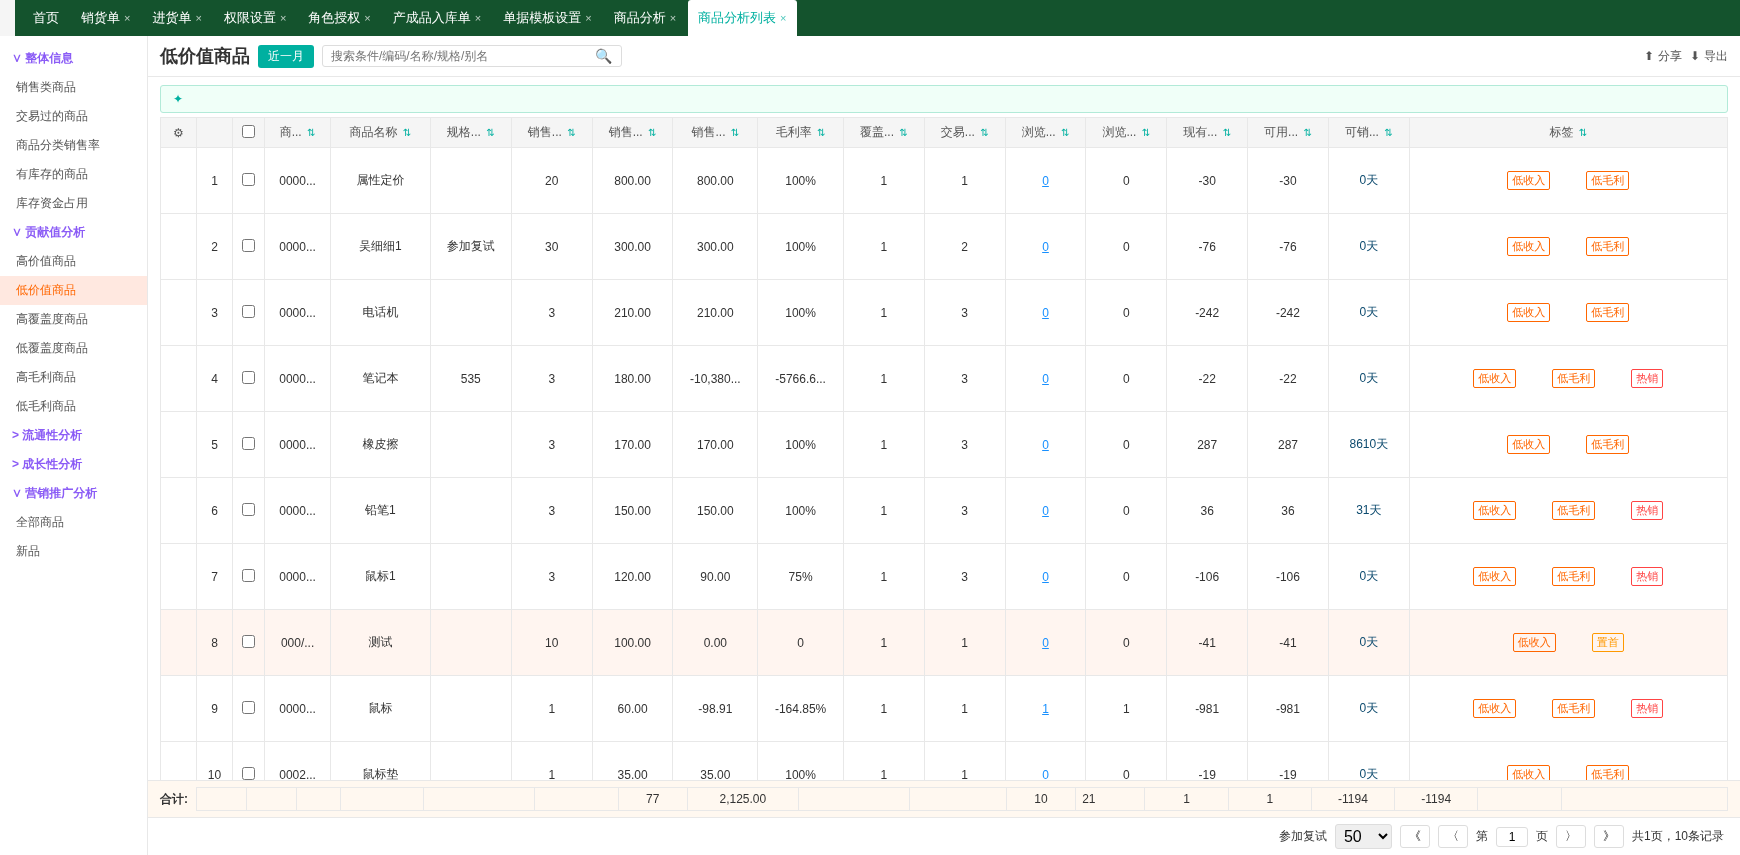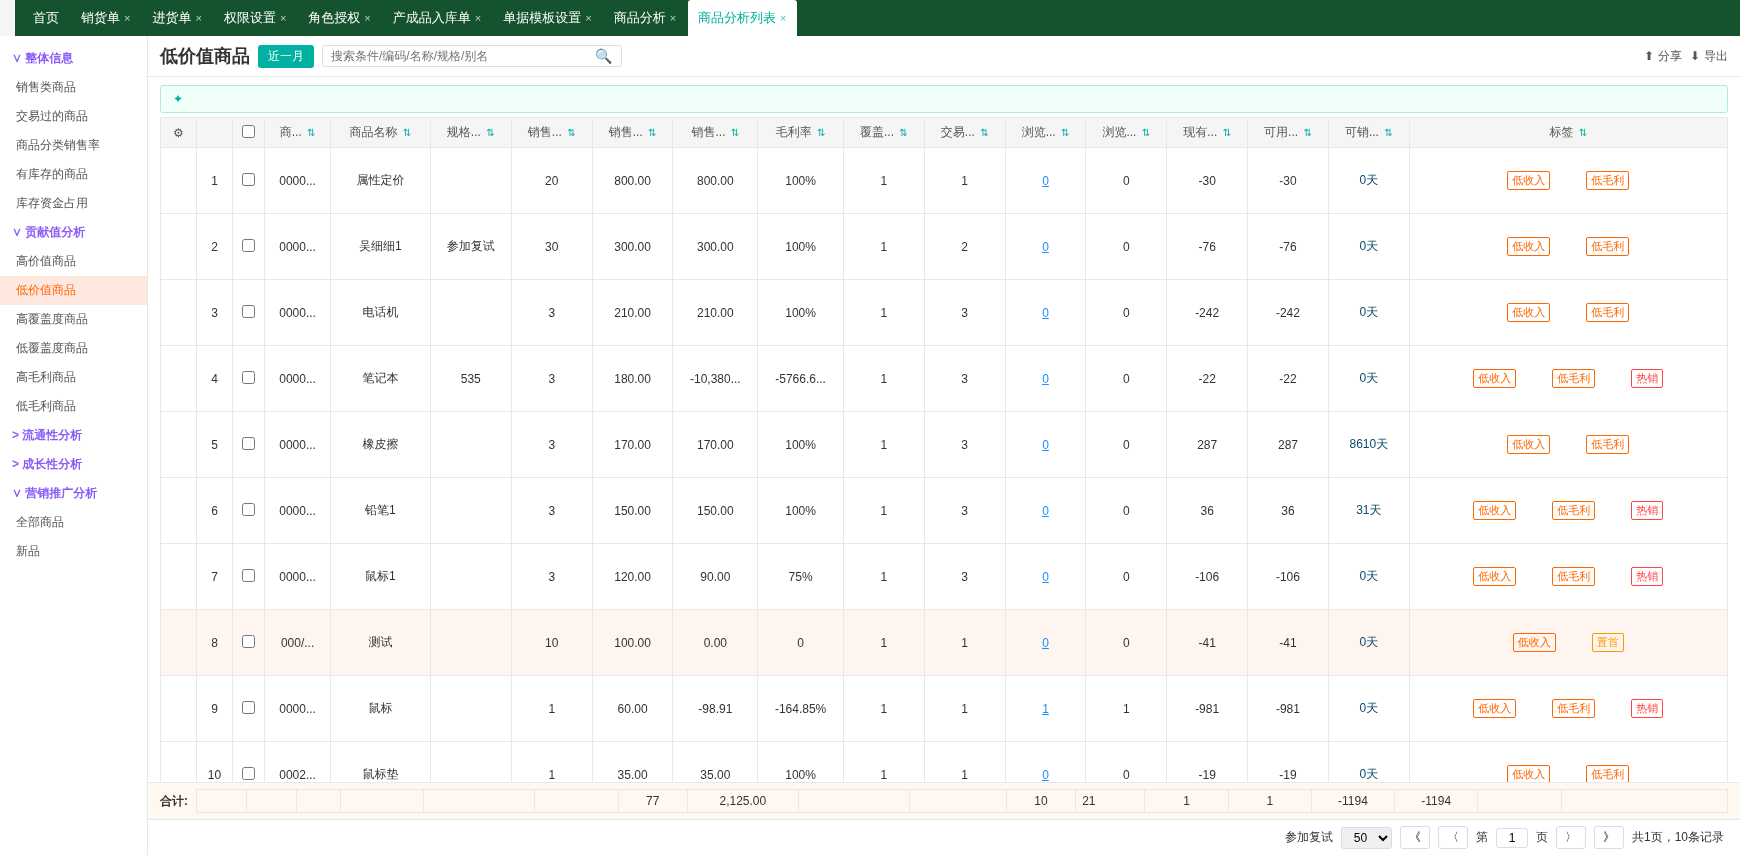--- a/index.html
+++ b/index.html
@@ -212,22 +212,21 @@
       border-top: 1px solid #e8e8e8;
       gap: 8px;
       font-size: 12px;
       flex-shrink: 0;
       background: #fff;
     }
     .pagination select {
       border: 1px solid #ddd;
       border-radius: 3px;
       padding: 2px 4px;
-      font-size: 12px;
-      text-align: center;
+      font-size: 16px;
     }
     .pagination .pg-btn {
       border: 1px solid #ddd;
       background: #fff;
       border-radius: 3px;
       padding: 2px 8px;
       cursor: pointer;
       font-size: 12px;
     }
     .pagination input {

